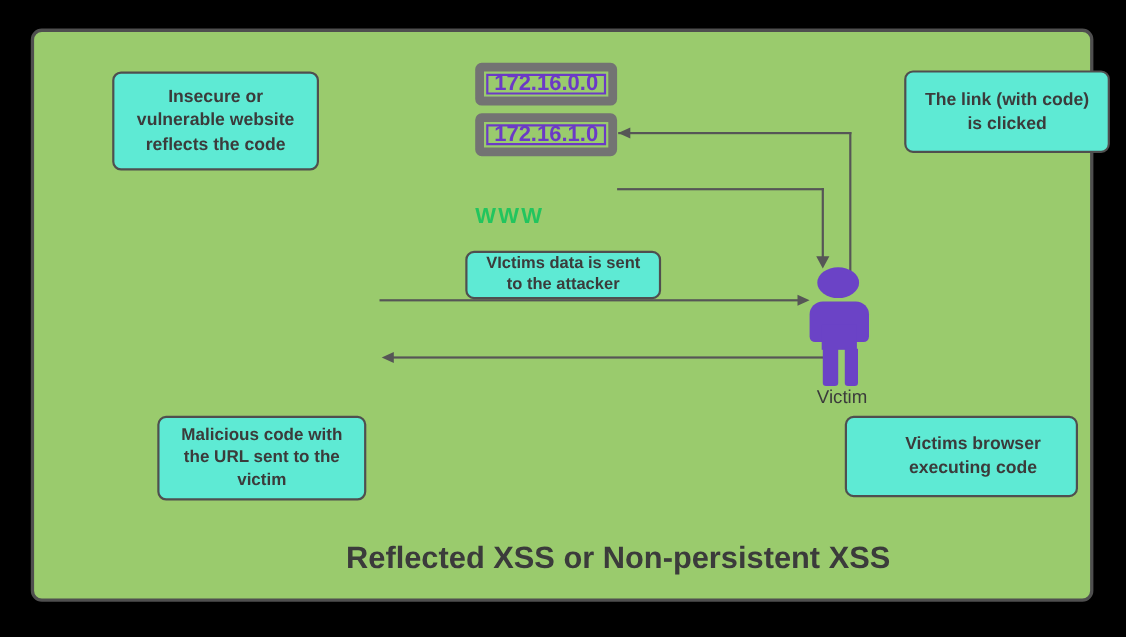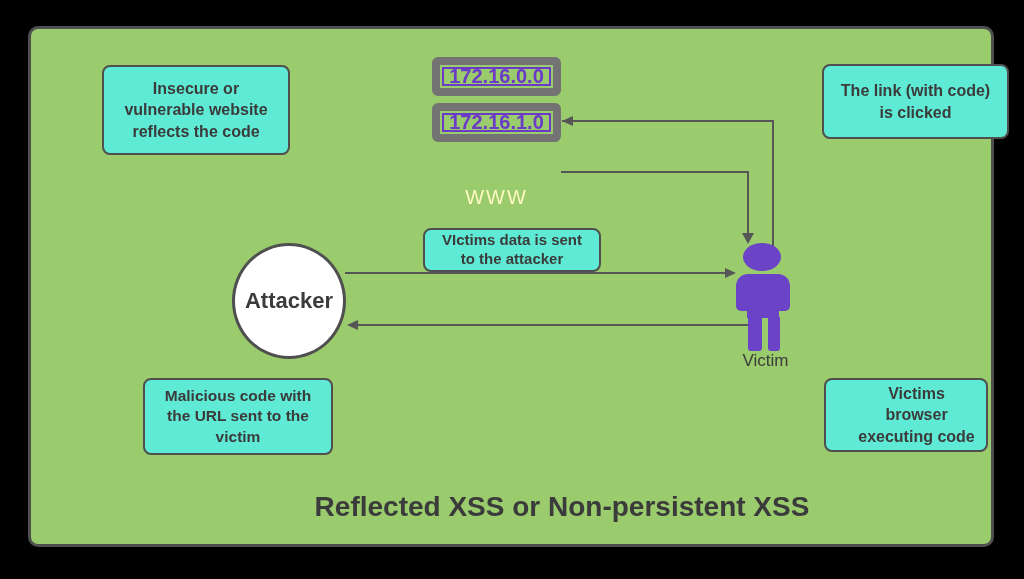--- a/index.html
+++ b/index.html
@@ -32,21 +32,21 @@
     display: flex;
     align-items: center;
     justify-content: center;
     text-align: center;
     padding: 4px 8px;
   }
   .note-insecure   { left: 102px; top: 65px;  width: 188px; height: 90px; }
   .note-link       { left: 793px; top: 64px;  width: 187px; height: 75px; margin-left: 29px; }
   .note-victims    { left: 423px; top: 228px; width: 178px; height: 44px; font-size: 15px; line-height: 1.25; }
   .note-malicious  { left: 143px; top: 378px; width: 190px; height: 77px; font-size: 15.5px; line-height: 1.3; }
-  .note-browser    { left: 824px; top: 378px; width: 164px; height: 74px; padding-left: 29px; }
+  .note-browser    { left: 768px; top: 378px; width: 212px; height: 74px; padding-left: 29px; }
   .ip-box {
     position: absolute;
     left: 432px;
     width: 129px; height: 39px;
     background: #9acb6d;
     border: 8px solid #737373;
     border-radius: 6px;
     box-shadow: inset 0 0 0 2px #9acb6d, inset 0 0 0 4px #6b3ac6;
     color: #6b3ac6;
     font-weight: bold;
@@ -54,23 +54,23 @@
     display: flex;
     align-items: flex-end;
     justify-content: center;
   }
   .ip-1 { top: 57px; }
   .ip-2 { top: 103px; }
   .ip-3 { top: 146px; }
   .www-label {
     position: absolute;
     left: 432px; top: 186px; width: 129px;
-    text-align: center;
-    color: #fef9c3;
-    font-weight: normal;
+    text-align: left;
+    color: #22c55e;
+    font-weight: bold;
     font-size: 20px;
     letter-spacing: 2px;
   }
   .attacker {
     position: absolute;
     left: 232px; top: 243px;
     width: 114px; height: 116px;
     background: #ffffff;
     border: 3px solid #4f4f4f;
     border-radius: 50%;
@@ -154,23 +154,20 @@
   </div>
 
   <div class="ip-box ip-1">
     <span>172.16.0.0</span>
   </div>
   <div class="ip-box ip-2">
     <span>172.16.1.0</span>
   </div>
   <div class="www-label">WWW</div>
 
-  <div class="attacker">
-    <span>Attacker</span>
-  </div>
 
   <div class="victim-figure">
     <div class="part victim-head"></div>
     <div class="part victim-torso"></div>
     <div class="part victim-lower"></div>
     <div class="part victim-leg-l"></div>
     <div class="part victim-leg-r"></div>
   </div>
   <div class="victim-label">Victim</div>
 

